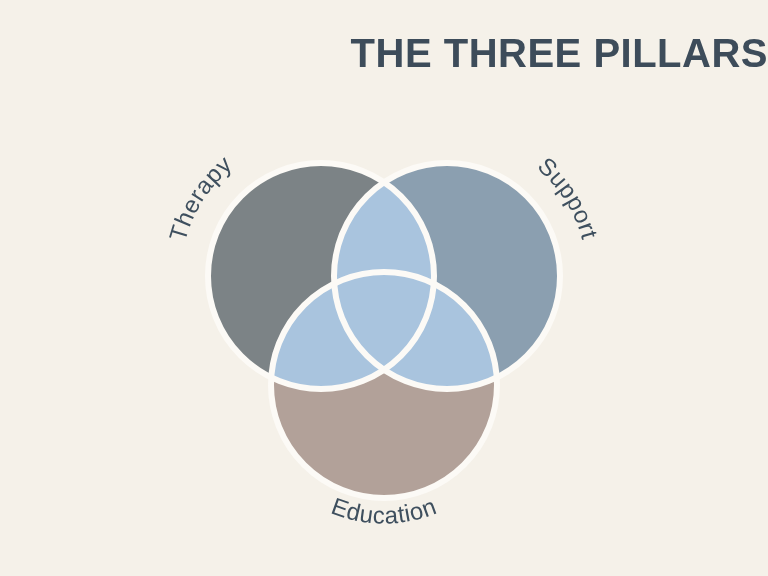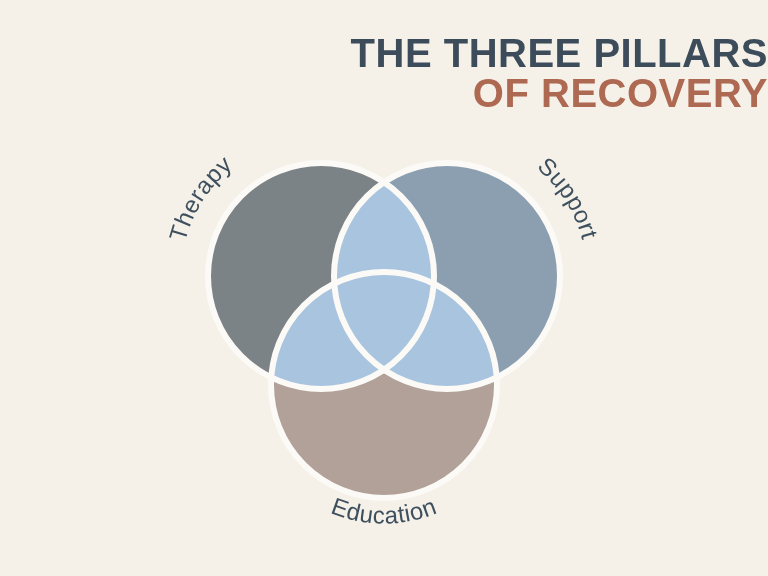--- a/index.html
+++ b/index.html
@@ -43,21 +43,20 @@
     letter-spacing: 0.5px;
   }
 </style>
 </head>
 <body>
 
 <div class="stage">
 
   <div class="title-block">
     <div class="title-line-1">THE THREE PILLARS</div>
-    <div class="title-line-2">OF RECOVERY</div>
   </div>
 
   <svg class="venn-svg" width="768" height="576" viewBox="0 0 768 576" xmlns="http://www.w3.org/2000/svg">
     <defs>
       <clipPath id="clipTherapy">
           <circle cx="321" cy="276" r="113"></circle>
         </clipPath>
       <clipPath id="clipSupport">
           <circle cx="447" cy="276" r="113"></circle>
         </clipPath>

